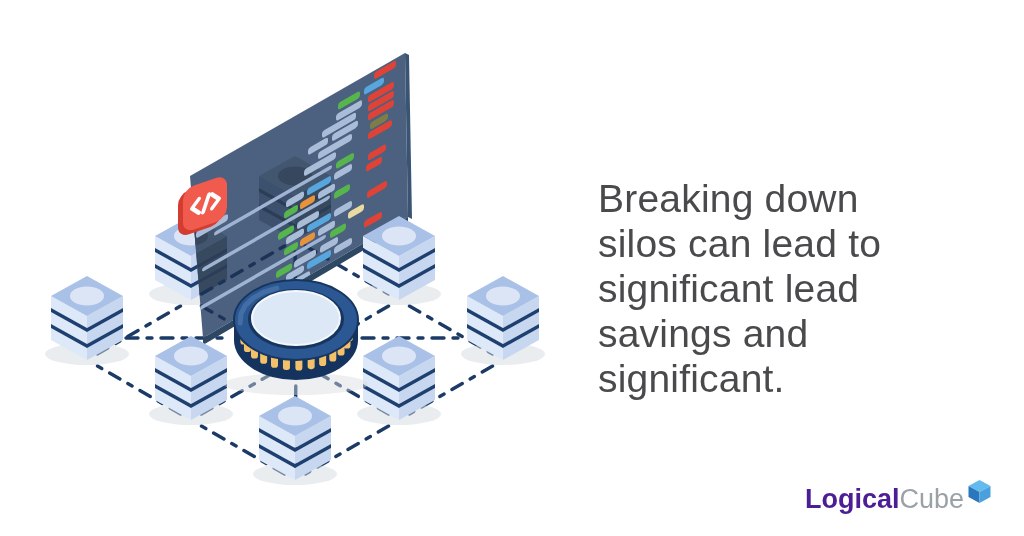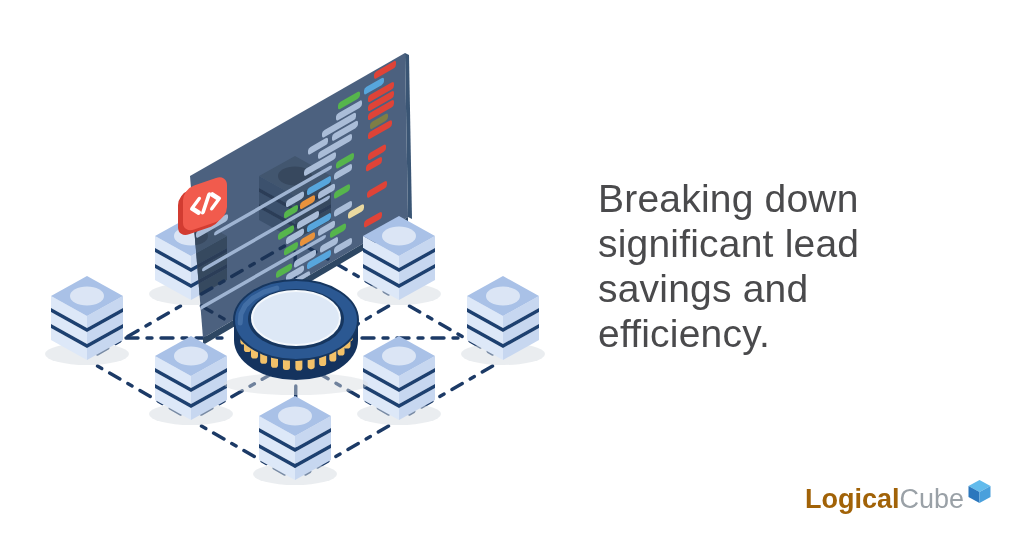--- a/index.html
+++ b/index.html
@@ -288,27 +288,28 @@
         <rect x="347.8228587327326" y="327.4752062764081" width="5" height="13.5" rx="2.8" fill="#f2c169"></rect>
         <ellipse cx="296" cy="320" rx="62" ry="40" fill="#2b5892" stroke="#16365f" stroke-width="2"></ellipse>
         <polyline points="276.8,288.1 263.9,292.1 253.1,298.1 245.2,305.6 240.9,314.1 240.2,323.0" fill="none" stroke="#4672a8" stroke-width="5" stroke-linecap="round" opacity="0.85"></polyline>
         <ellipse cx="296" cy="319" rx="48" ry="30" fill="#16365f"></ellipse>
         <ellipse cx="296" cy="318" rx="44" ry="27" fill="#dde8f6" stroke="#f4f8fc" stroke-width="2"></ellipse>
       </g>
   </svg>
 
   <div class="headline" style="color: rgb(74, 74, 76);">
     <div>Breaking down</div>
+    <div>silos can lead to</div>
     <div>significant lead</div>
     <div>savings and</div>
-    <div>efficiency.</div>
+    <div>significant.</div>
   </div>
 
   <div class="logo">
-    <span class="p" style="color: #a16207;">Logical</span>
+    <span class="p" style="color: #4c1d95;">Logical</span>
       <span class="s" style="color: rgb(154, 161, 167);">Cube</span>
     <svg width="25" height="25" viewBox="0 0 24 25">
       <polygon points="12,1 23,7 12,13 1,7" fill="#62bbec"></polygon>
       <polygon points="1,7 12,13 12,24 1,18" fill="#2b77bd"></polygon>
       <polygon points="12,13 23,7 23,18 12,24" fill="#4aa0dc"></polygon>
     </svg>
   </div>
 
 </div>
 

